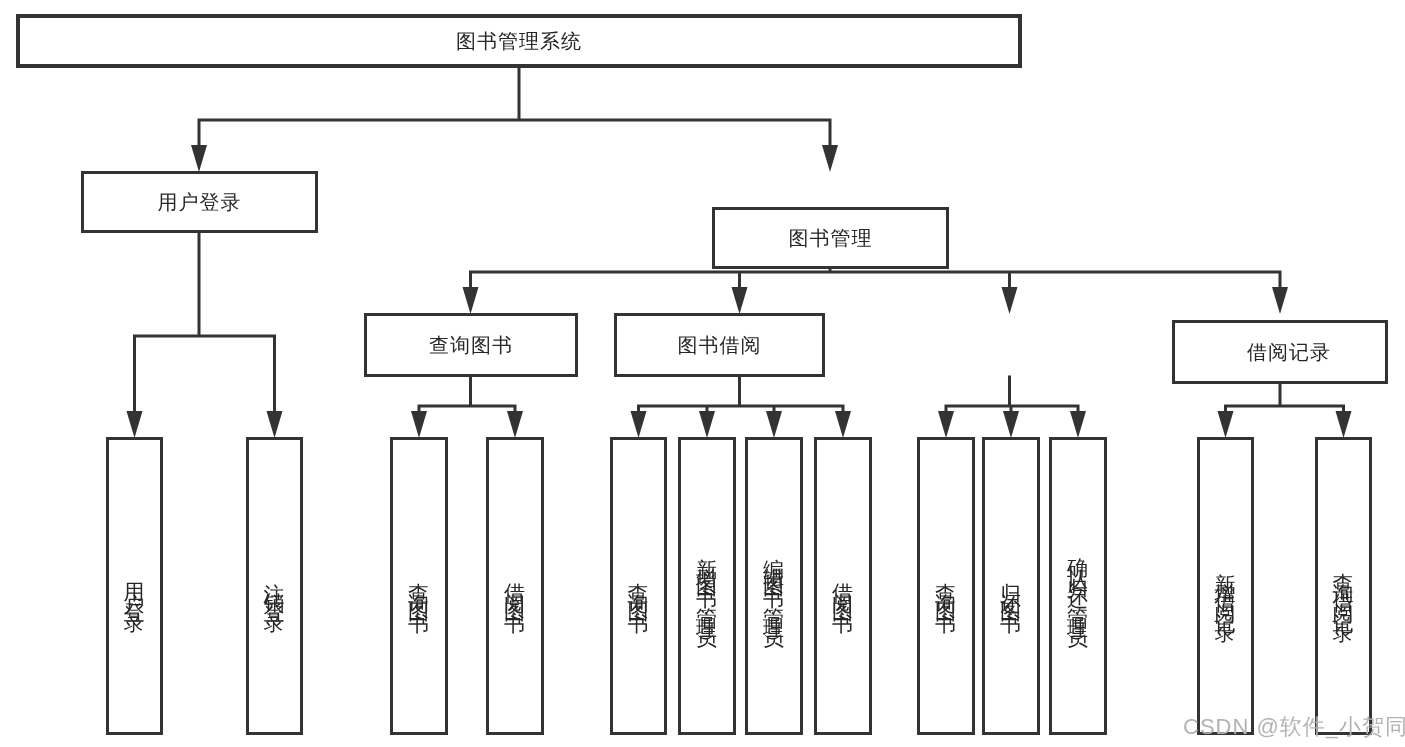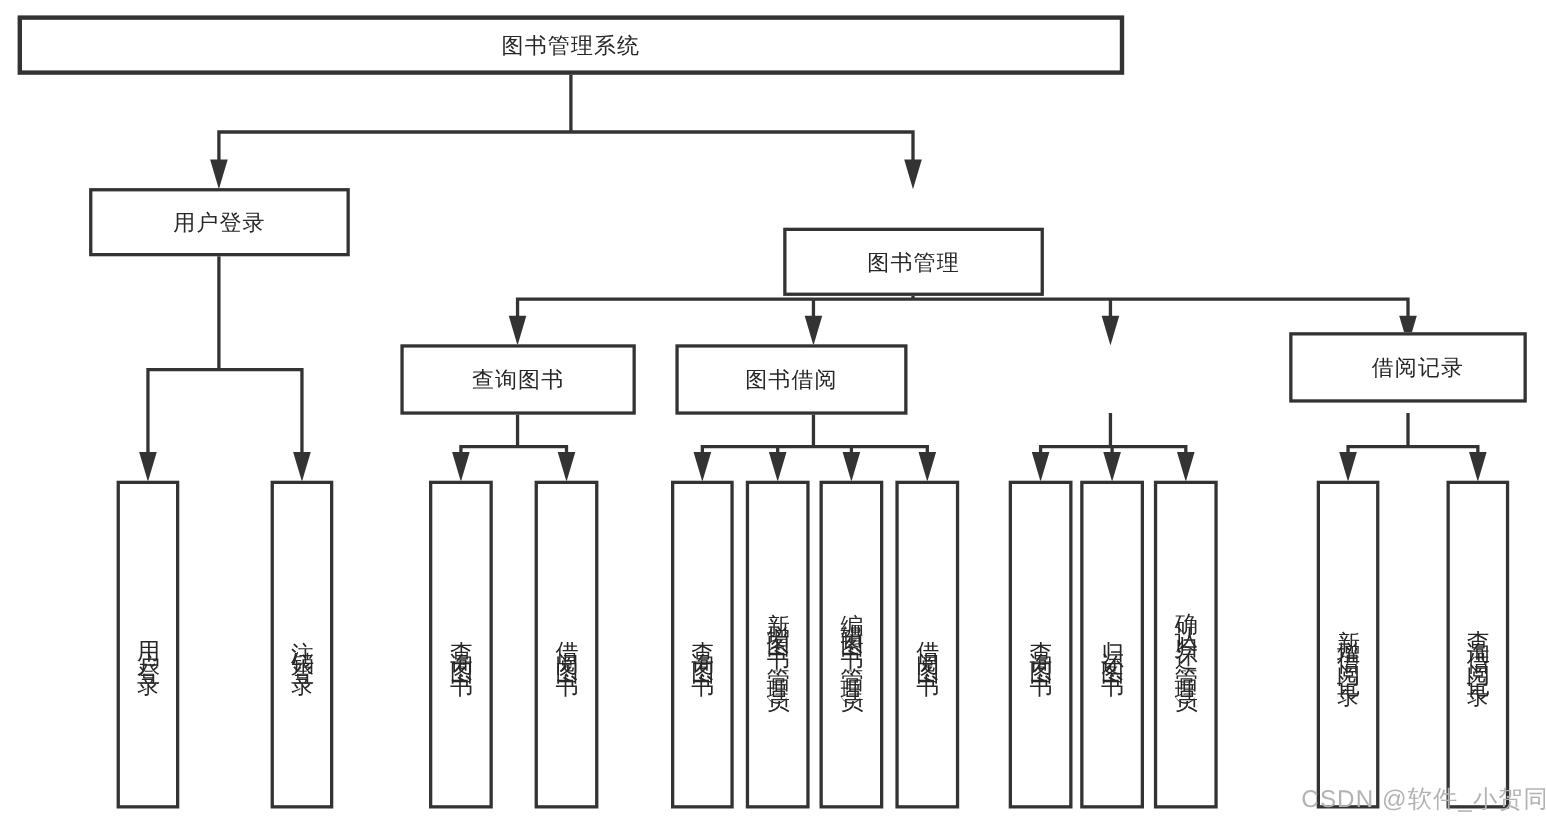--- a/index.html
+++ b/index.html
@@ -124,21 +124,21 @@
   <div class="node h-node" style="left:712px; top:171px; width:237px; height:62px;margin-top:36px;">
     <span>图书管理</span>
   </div>
 
   <div class="node h-node" style="left:364px; top:313px; width:214px; height:64px;">
     <span>查询图书</span>
   </div>
   <div class="node h-node" style="left:614px; top:313px; width:211px; height:64px;">
     <span>图书借阅</span>
   </div>
-  <div class="node h-node" style="left:1172px; top:302px; width:216px; height:64px;padding-left:18px;">
+  <div class="node h-node" style="left:1172px; top:320px; width:216px; height:64px;padding-left:18px;">
     <span>借阅记录</span>
   </div>
 
   <div class="node leaf" style="left:106px; top:437px; width:57px; height:298px;">
     <span class="vtext">用户登录</span>
   </div>
   <div class="node leaf" style="left:246px; top:437px; width:57px; height:298px;">
     <span class="vtext">注销登录</span>
   </div>
 

